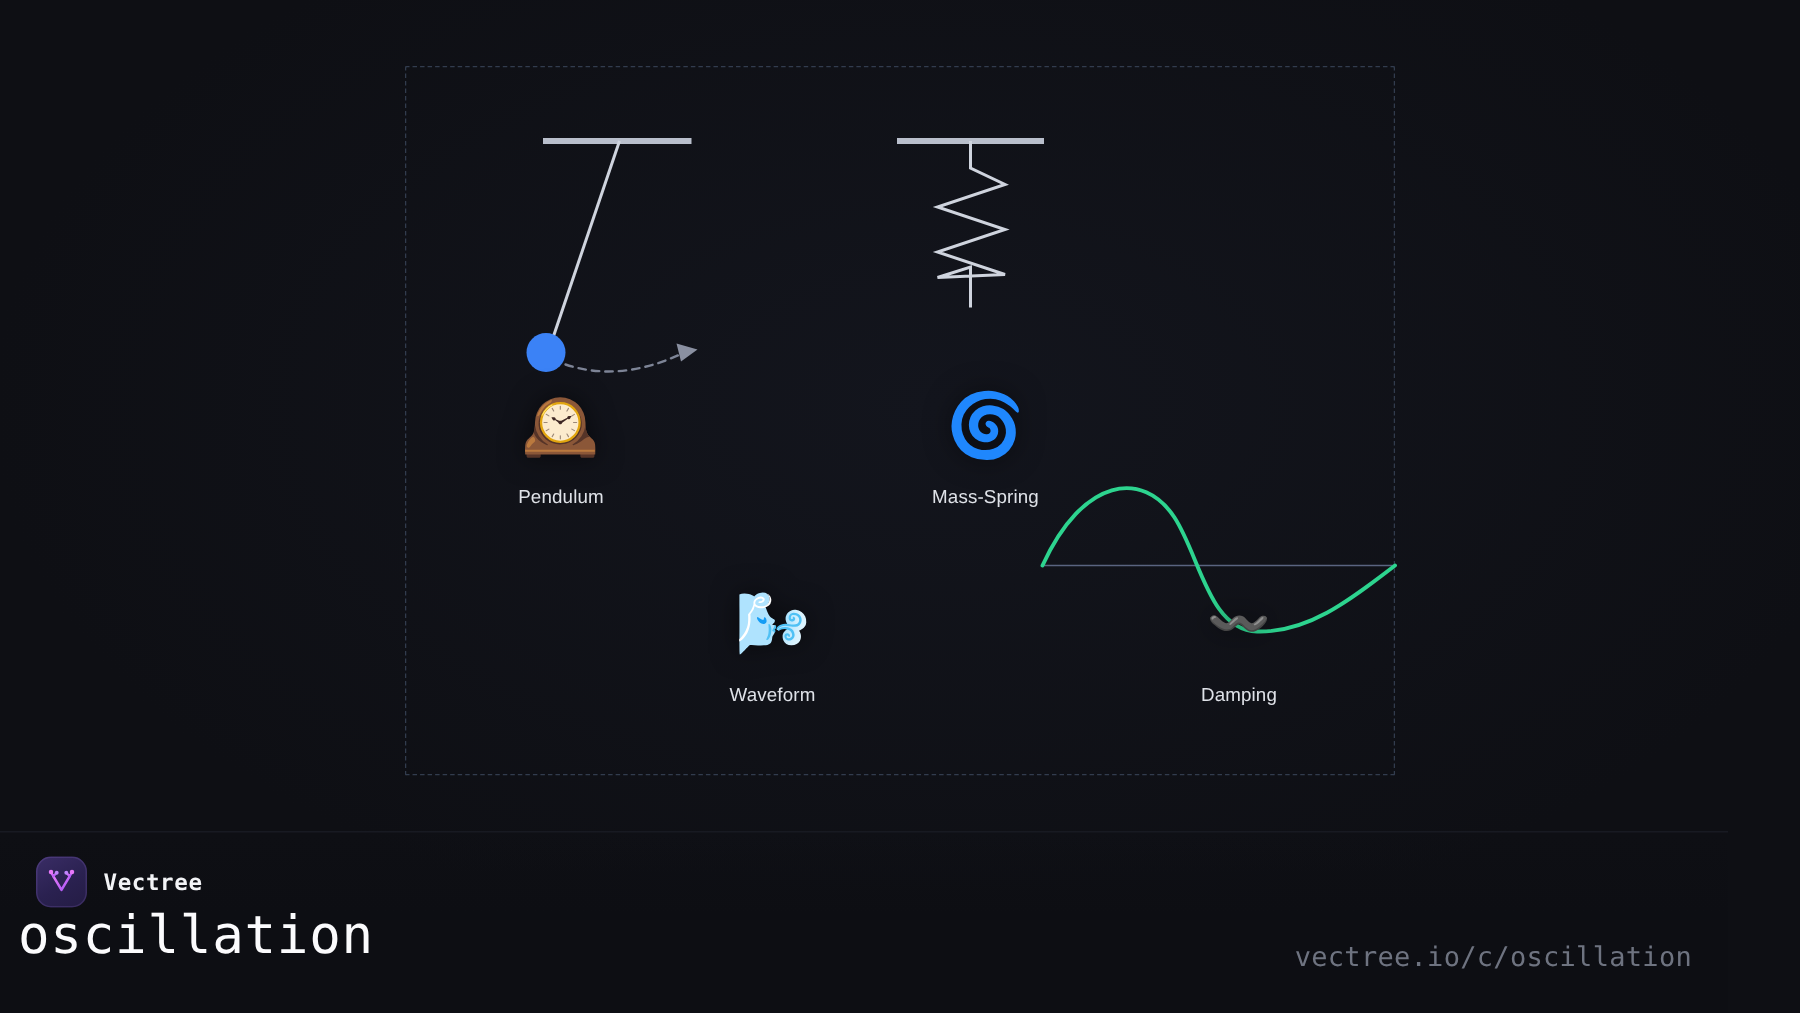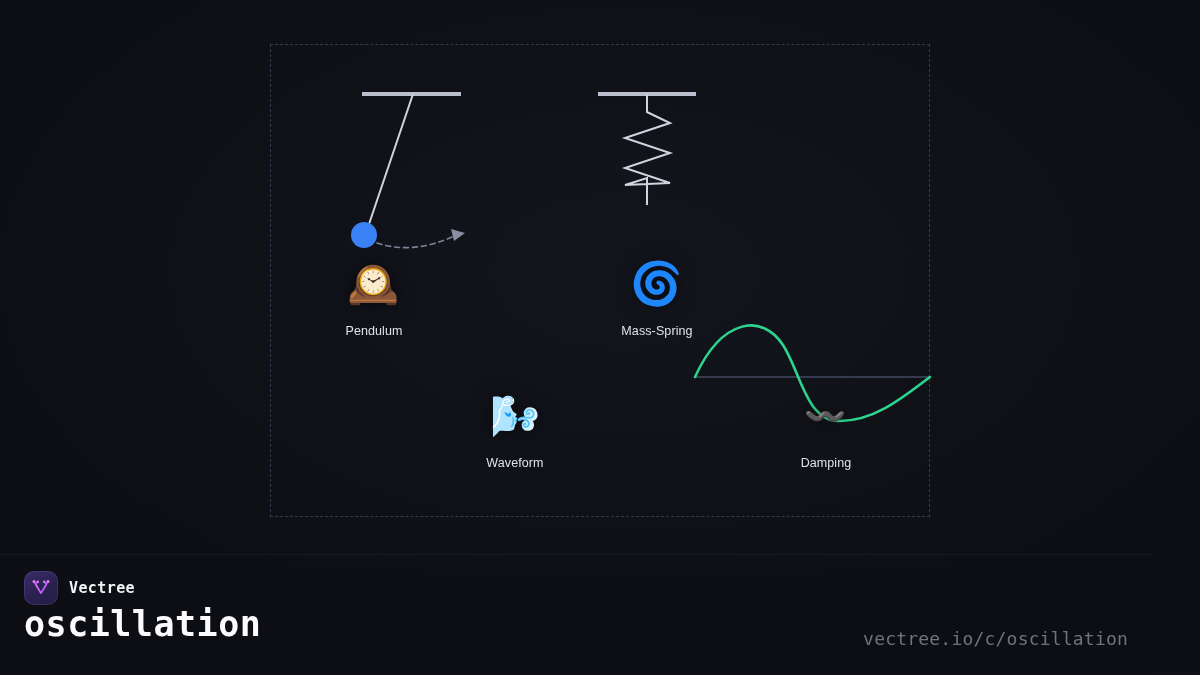--- a/index.html
+++ b/index.html
@@ -114,25 +114,25 @@
   #brand-name {
     font-family: "DejaVu Sans Mono", "Liberation Mono", monospace;
     font-size: 15px;
     font-weight: bold;
     color: #f2f3f6;
     letter-spacing: 0.4px;
   }
 
   #page-title {
     position: absolute;
-    left: 24px;
+    left: 12px;
     top: 52px;
     font-family: "DejaVu Sans Mono", "Liberation Mono", monospace;
     font-size: 35px;
-    font-weight: bold;
+    font-weight: normal;
     color: #fbfbfd;
     letter-spacing: 0.5px;
     line-height: 1;
   }
 
   #footer-url {
     position: absolute;
     right: 24px;
     bottom: 26px;
     font-family: "DejaVu Sans Mono", "Liberation Mono", monospace;

